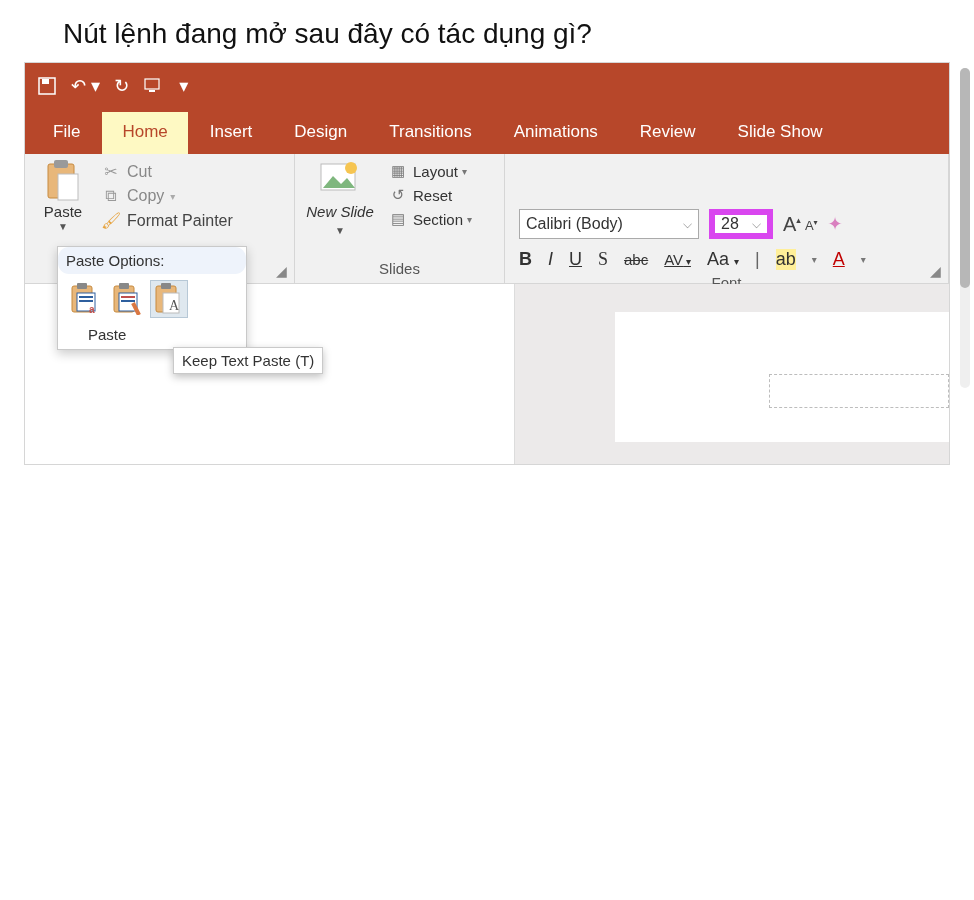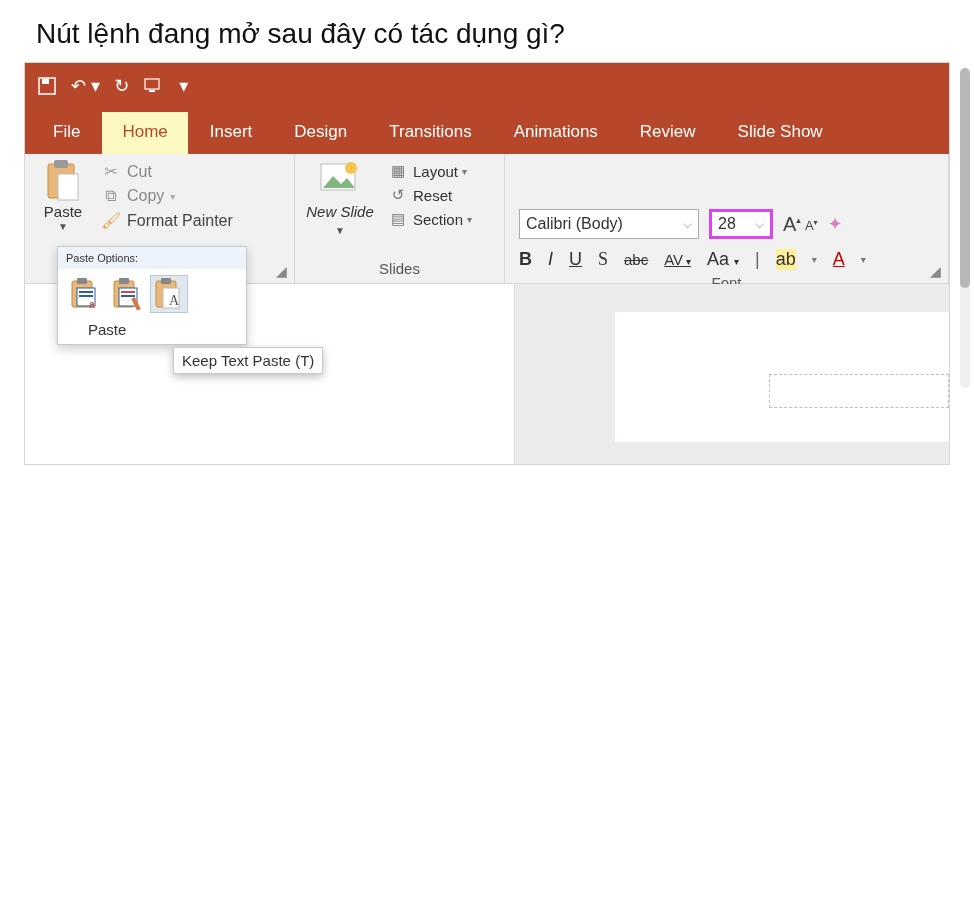--- a/index.html
+++ b/index.html
@@ -1,17 +1,17 @@
 <!DOCTYPE html>
 <html><head>
 <meta charset="utf-8">
 <style>
   * { box-sizing: border-box; margin: 0; padding: 0; }
   body { font-family: "Segoe UI", Tahoma, sans-serif; background: #fff; width: 974px; }
-  .question { font-size: 28px; padding: 18px 36px 12px; color: #111; }
+  .question { font-size: 28px; padding: 18px 63px 12px; color: #111; }
   .shot-wrap { padding: 0 24px; position: relative; }
   .shot { border: 1px solid #d6d6d6; position: relative; overflow: hidden; }
 
   
   .titlebar { background:#b7472a; height:45px; display:flex; align-items:center; padding:0 12px; gap:14px; }
   .ticon { color:#fff; font-size:18px; display:inline-flex; align-items:center; }
 
   
   .tabs { background:#b7472a; height:46px; display:flex; align-items:flex-end; padding:0 8px; gap:2px;text-align:center; }
   .tab { color:#fff; font-size:17px; padding:10px 20px 12px; cursor:pointer; }
@@ -40,21 +40,21 @@
   .newslide-icon { width:46px; height:42px; margin:0 auto 2px; position:relative; }
   .newslide-label { font-size:15px; color:#333; line-height:1.1; }
   .slides-side { display:flex; flex-direction:column; gap:6px; padding-top:2px; }
   .slides-side .row { display:flex; align-items:center; gap:4px; font-size:15px; color:#333; cursor:pointer; }
   .slides-side .row .ricon { width:22px; text-align:center; color:#777; }
 
   
   .font-body { display:flex; flex-direction:column; gap:10px; padding:4px 6px 0;margin-top:45px; }
   .font-row { display:flex; align-items:center; gap:10px; }
   .font-name { width:180px; height:30px; border:1px solid #aaa; background:#fff; font-size:16px; padding:2px 6px; color:#333; display:flex; align-items:center; justify-content:space-between; }
-  .font-size { width:64px; height:30px; border:3px solid #d946ef; background:#fff; font-size:16px; padding:2px 6px; color:#333; display:flex; align-items:center; justify-content:space-between; }
+  .font-size { width:64px; height:30px; border:6px solid #d946ef; background:#fff; font-size:16px; padding:2px 6px; color:#333; display:flex; align-items:center; justify-content:space-between; }
   .chev { color:#888; font-size:12px; }
   .AA { font-size:18px; color:#444; display:flex; gap:4px; align-items:baseline;}
   .AA .big { font-size:20px; } .AA .small{ font-size:13px;}
   .eraser { color:#d97fbf; font-size:18px; }
   .font-row2 { display:flex; align-items:center; gap:16px; font-size:18px; color:#333; }
   .font-row2 span { cursor:pointer; }
   .font-row2 .B{font-weight:bold;} .font-row2 .I{font-style:italic;} .font-row2 .U{text-decoration:underline;}
   .font-row2 .S{font-family:serif;} .font-row2 .abc{text-decoration:line-through; font-size:15px;}
   .font-row2 .AV{font-size:15px; text-decoration:underline;}
   .colorA { color:#c00000; text-decoration:underline; }
@@ -62,21 +62,21 @@
 
   
   .workspace { height:180px; background:#fff; display:flex; }
   .thumbcol { width:490px; background:#fff; border-right:1px solid #dcdcdc; padding:10px;}
   .slidecol { flex:1; background:#eceaea; position:relative; }
   .slidecanvas { position:absolute; top:28px; left:100px; right:0; height:130px; background:#fff;}
   .slidecanvas .ph { position:absolute; right:0; top:62px; width:180px; height:34px; border:1px dashed #bdbdbd;}
 
   
   .paste-drop { position:absolute; left:32px; top:183px; width:190px; background:#fff; border:1px solid #c9c9c9; box-shadow:0 4px 10px rgba(0,0,0,0.2); z-index:5; }
-  .paste-drop .pd-title { background:#eef3fb; padding:5px 8px; font-size:11px; color:#333; }
+  .paste-drop .pd-title { background:#eef3fb; padding:5px 8px; font-size:15px; color:#333;border-radius:11px; }
   .paste-drop .pd-icons { display:flex; gap:4px; padding:6px 8px 4px; }
   .pd-clip { width:38px; height:38px; display:flex; align-items:center; justify-content:center; cursor:pointer; }
   .pd-clip.sel { background:#dfe8ef; border:1px solid #b7c8d6; }
   .paste-drop .pd-special { padding:4px 8px 6px 30px; font-size:15px; color:#333; cursor:pointer; }
 
   .tooltip { position:absolute; left:148px; top:284px; background:#fff; border:1px solid #c9c9c9; box-shadow:0 3px 8px rgba(0,0,0,0.25); padding:4px 8px; font-size:15px; color:#333; z-index:6; }
 
   
   .scrollbar { position:absolute; right:4px; top:6px; width:10px; height:320px; background:#efefef; border-radius:5px; }
   .scrollbar .thumb { position:absolute; left:0; top:0; width:10px; height:220px; background:#b7b7b7; border-radius:5px; }

